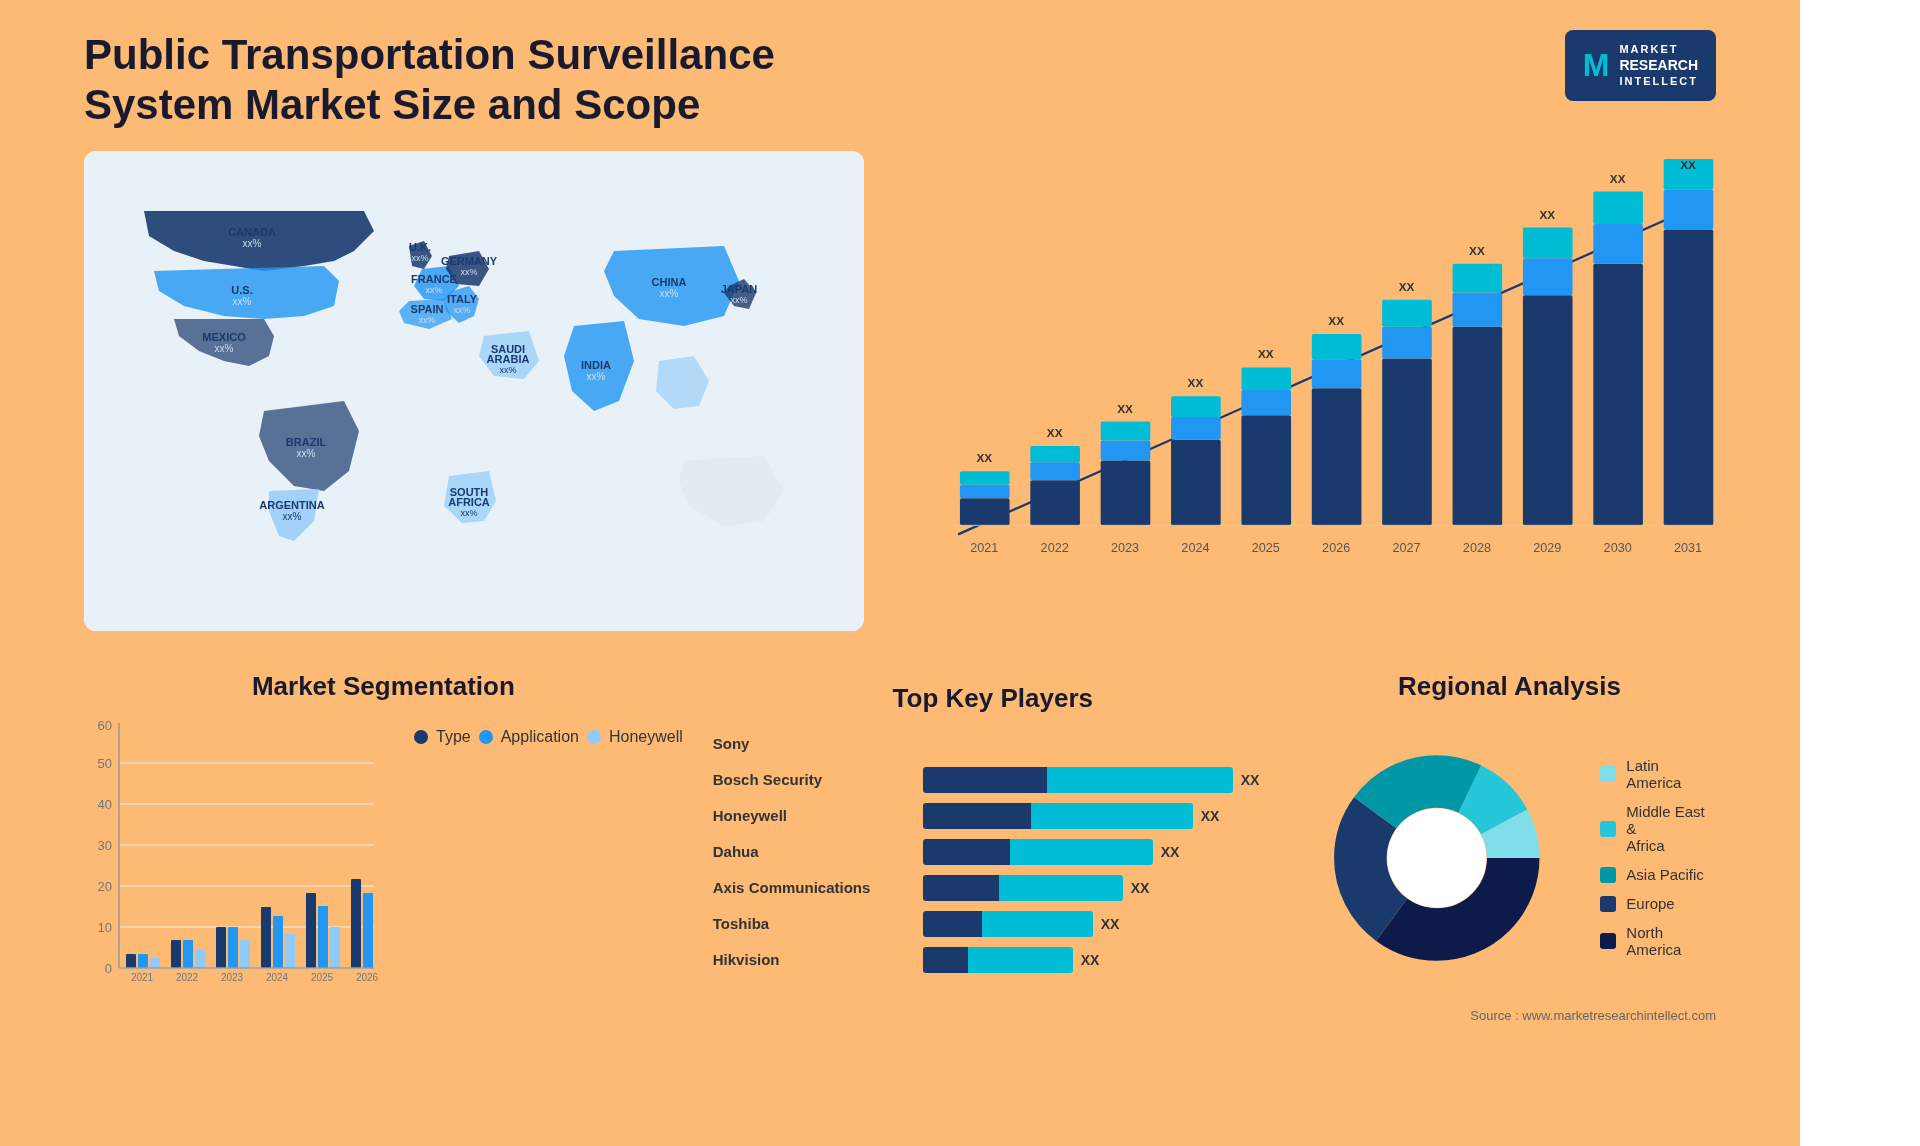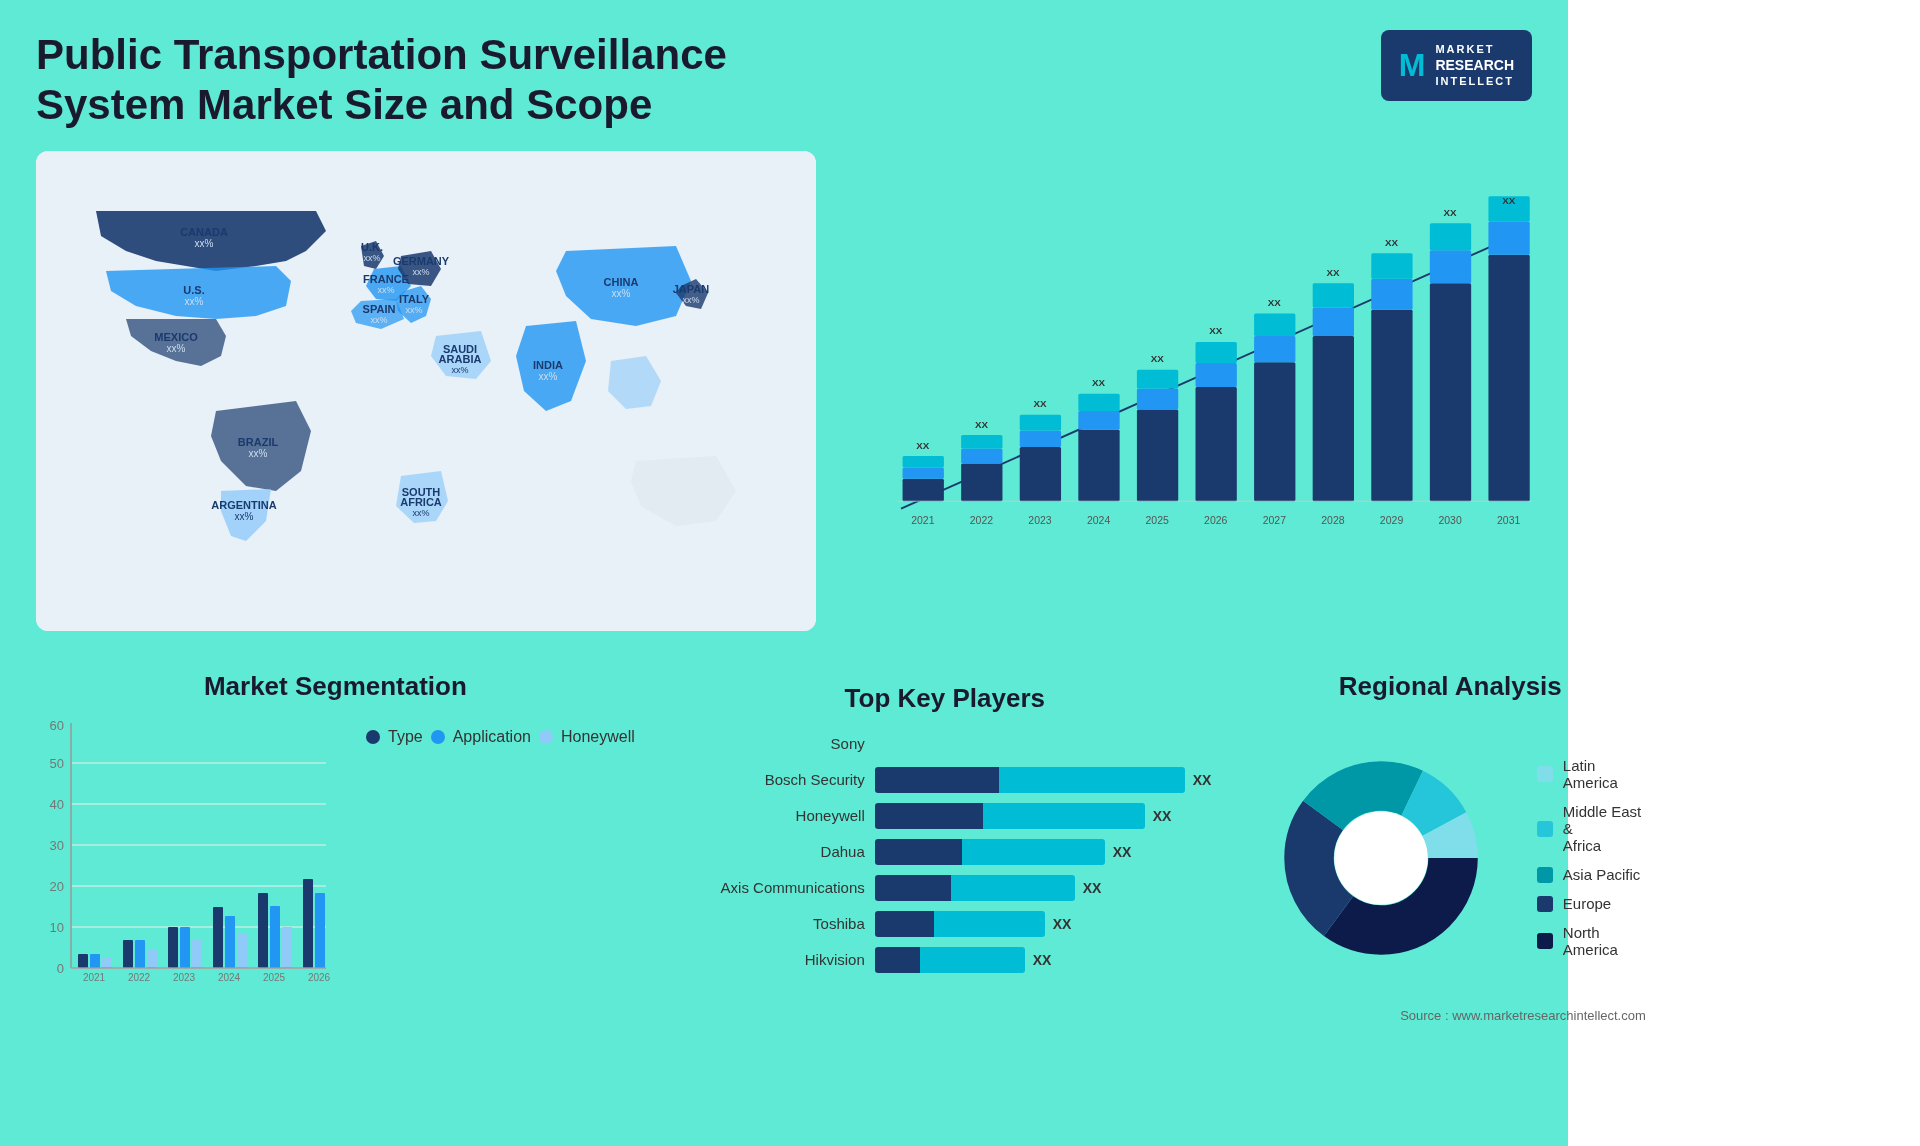--- a/index.html
+++ b/index.html
@@ -4,24 +4,24 @@
   <style>
     * { margin: 0; padding: 0; box-sizing: border-box; }
     body {
       font-family: 'Arial', sans-serif;
       background: #fff;
       width: 1920px;
       min-height: 1146px;
       overflow-x: hidden;
     }
     .page-container {
-      width: 1568px;
+      width: 1800px;
       min-height: 1146px;
-      padding: 30px 36px;
-      background: #5eead4;
+      padding: 30px 84px;
+      background: #fdba74;
     }
     
     .header {
       display: flex;
       justify-content: space-between;
       align-items: flex-start;
       margin-bottom: 20px;
     }
     .page-title {
       font-size: 42px;
@@ -137,22 +137,22 @@
     .player-row {
       display: flex;
       align-items: center;
       margin-bottom: 8px;
       gap: 10px;
     }
     .player-name {
       width: 200px;
       font-size: 15px;
       color: #333;
-      text-align: right;
       flex-shrink: 0;
+      font-weight: bold;
     }
     .player-bar-container {
       flex: 1;
       height: 28px;
       display: flex;
       align-items: center;
     }
     .player-value {
       margin-left: 8px;
       font-size: 14px;

